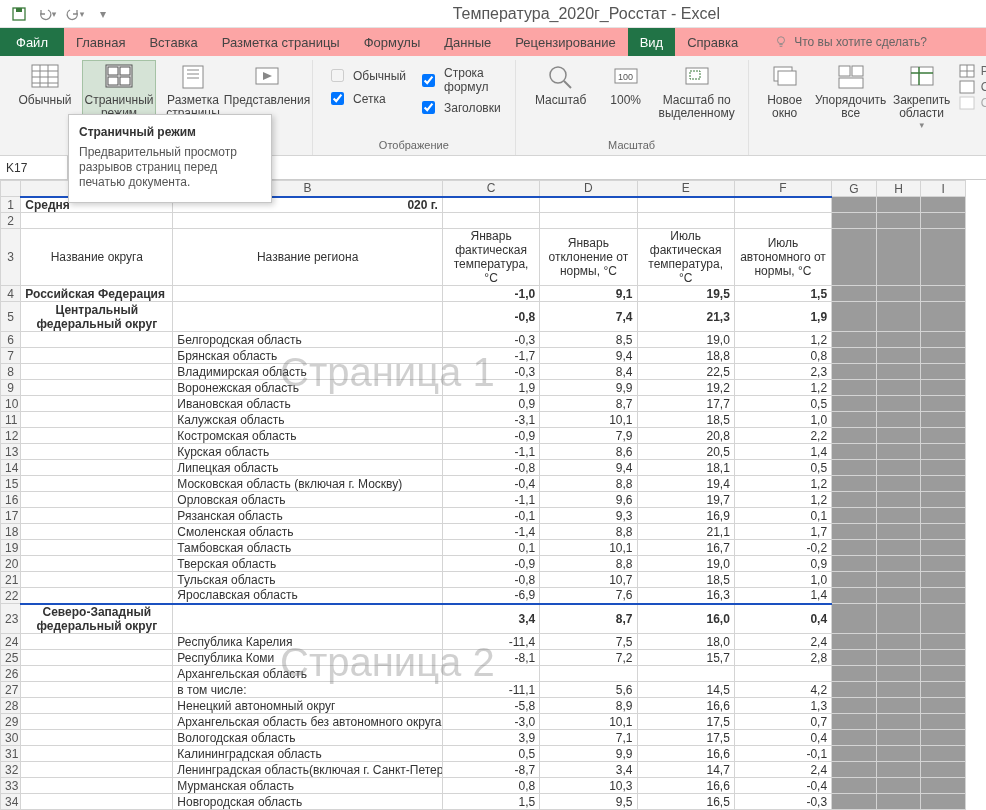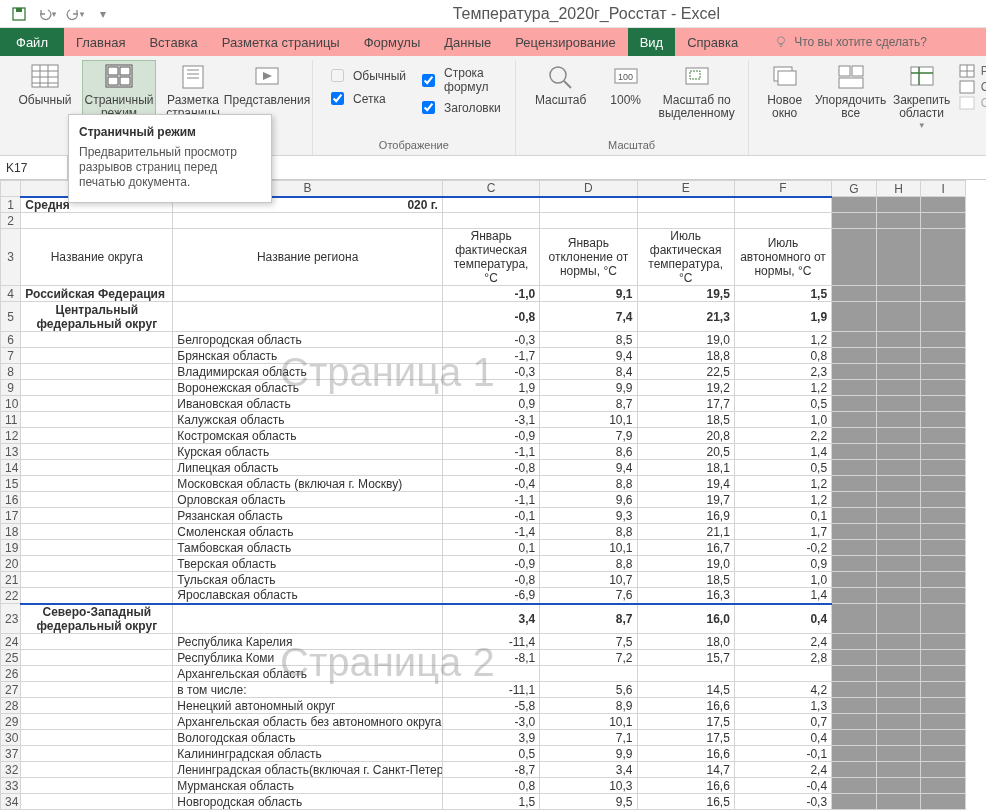--- a/index.html
+++ b/index.html
@@ -669,21 +669,21 @@
           <td class="c ">Вологодская область</td>
           <td class="c rt">3,9</td>
           <td class="c rt pm">7,1</td>
           <td class="c rt">17,5</td>
           <td class="c rt pr">0,4</td>
           <td class="dead"></td>
           <td class="dead"></td>
           <td class="dead"></td>
         </tr>
         <tr class="">
-          <th class="row-h">37</th>
+          <th class="row-h">31</th>
           <td class="c pl"></td>
           <td class="c ">Калининградская область</td>
           <td class="c rt">0,5</td>
           <td class="c rt pm">9,9</td>
           <td class="c rt">16,6</td>
           <td class="c rt pr">-0,1</td>
           <td class="dead"></td>
           <td class="dead"></td>
           <td class="dead"></td>
         </tr>

